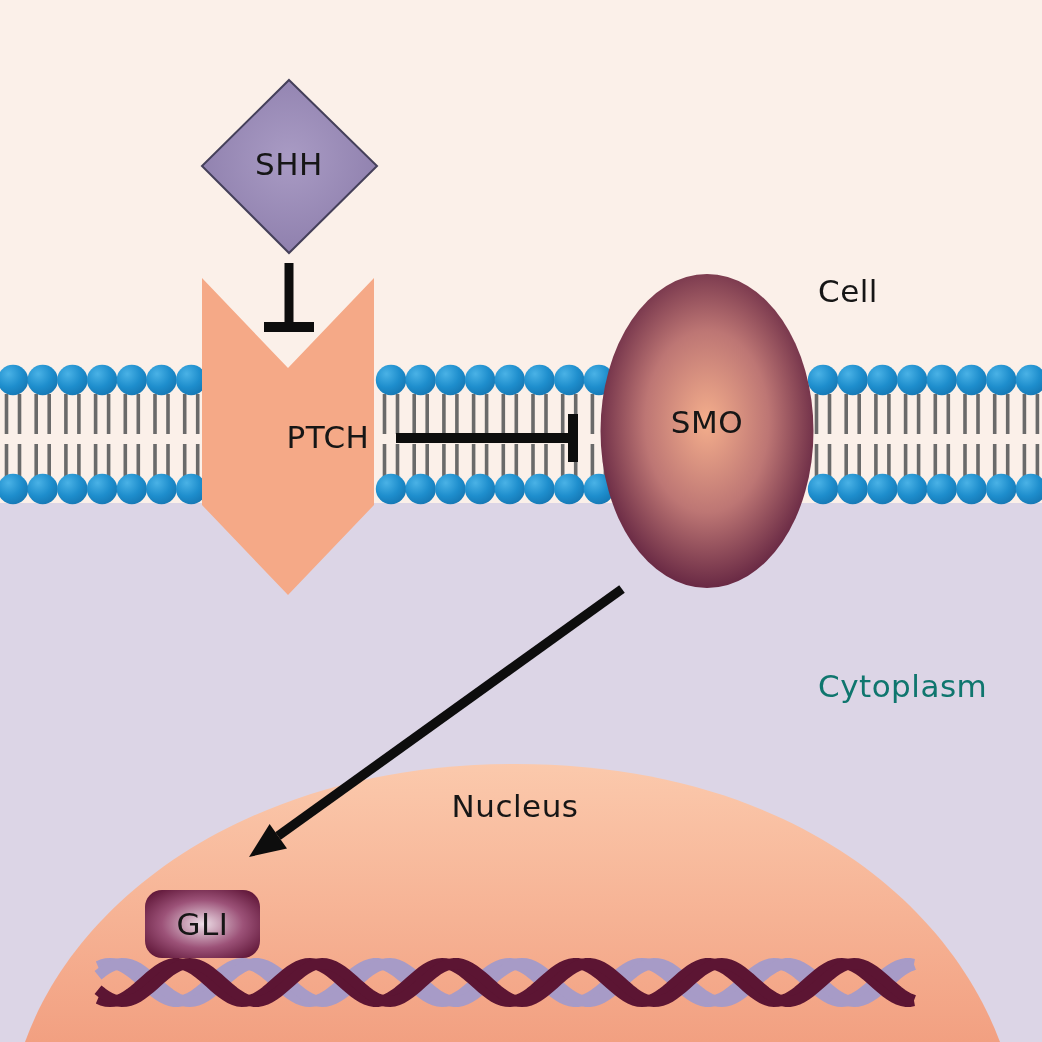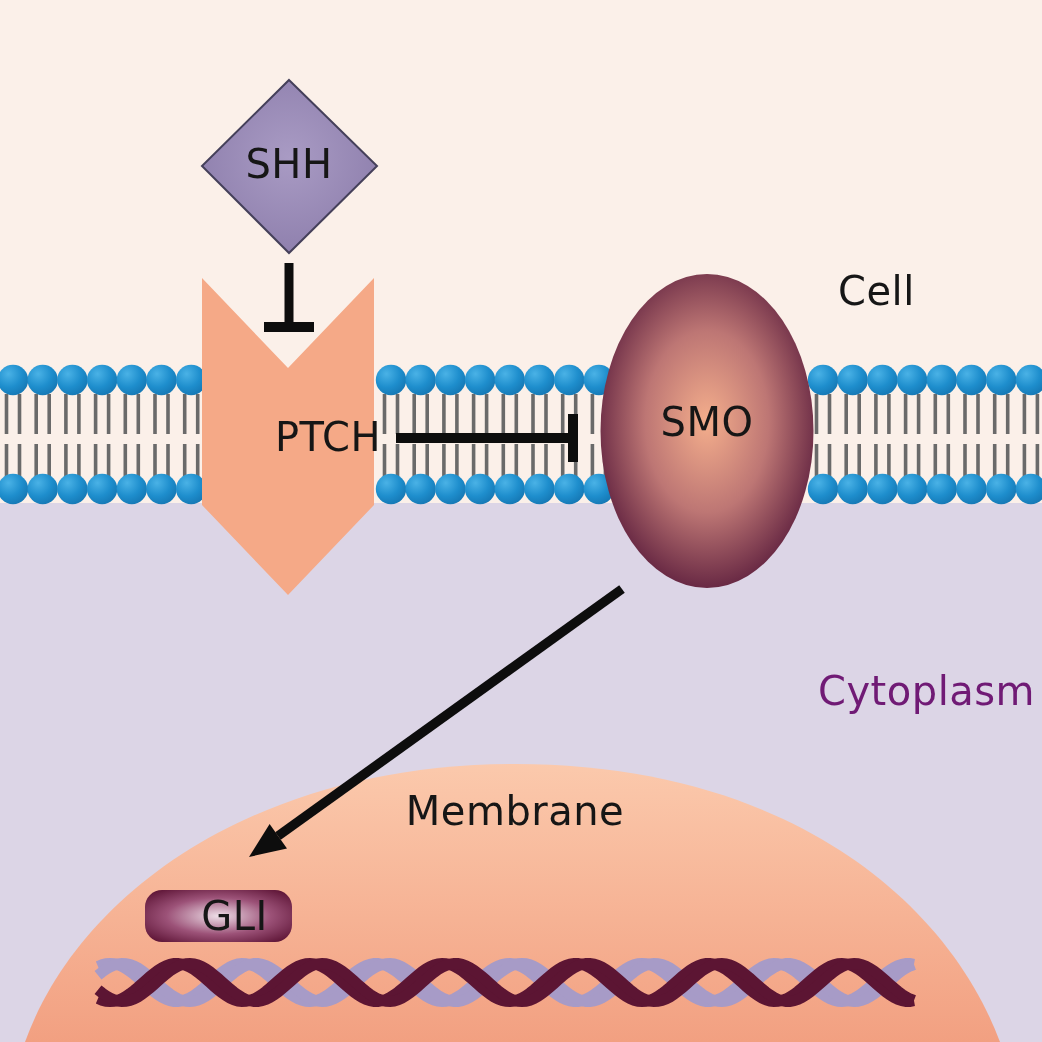--- a/index.html
+++ b/index.html
@@ -1,25 +1,25 @@
 <!DOCTYPE html>
 <html><head>
 <meta charset="utf-8">
 <style>
   html,body{margin:0;padding:0;background:#fff;}
   .stage{position:relative;width:1042px;height:1042px;overflow:hidden;
          font-family:"DejaVu Sans","Liberation Sans",sans-serif;}
   .stage svg{position:absolute;left:0;top:0;z-index:1;}
-  .lbl{position:absolute;z-index:3;font-size:40px;letter-spacing:0.5px;
+  .lbl{position:absolute;z-index:3;font-size:31px;letter-spacing:0.5px;
        white-space:nowrap;color:#161616;}
   .center{transform:translate(-50%,-50%);}
   .centerx{transform:translateX(-50%);}
-  #gli-box{position:absolute;left:145px;top:890px;width:115px;height:52px;
+  #gli-box{position:absolute;left:145px;top:890px;width:115px;height:68px;
            border-radius:17px;z-index:2;display:flex;align-items:center;
-           justify-content:center;padding-left:32px;}
+           justify-content:center;}
   #gli-box .lbl{position:static;}
   #cell-membrane-label{line-height:49px;}
 </style>
 </head>
 <body>
 
 <div class="stage">
 
   <svg width="1042" height="1042" viewBox="0 0 1042 1042">
     <defs>
@@ -219,20 +219,20 @@
   </svg>
 
   <div id="gli-box" style="background: radial-gradient(rgb(238, 223, 232) 0%, rgb(156, 82, 120) 50%, rgb(87, 14, 47) 96%);">
     <div class="lbl" style="color: rgb(22, 22, 22);">GLI</div>
   </div>
 
   <div class="lbl center" style="left: 289px; top: 164px; color: rgb(22, 22, 22);">SHH</div>
   <div class="lbl center" style="left: 288px; top: 437px; color: rgb(22, 22, 22); margin-left: 40px;">PTCH</div>
   <div class="lbl center" style="left: 707px; top: 422px; color: rgb(22, 22, 22);">SMO</div>
 
-  <div class="lbl" id="cell-membrane-label" style="left: 818px; top: 267px; color: rgb(22, 22, 22); margin-left: 20px;">
+  <div class="lbl" id="cell-membrane-label" style="left: 818px; top: 267px; color: rgb(22, 22, 22);">
     <div>Cell</div>
   </div>
 
-  <div class="lbl" style="left: 818px; top: 668px; color: #701a75;">Cytoplasm</div>
-  <div class="lbl centerx" style="left: 515px; top: 788px; color: rgb(22, 22, 22);">Membrane</div>
+  <div class="lbl" style="left: 818px; top: 668px; color: #0f766e;">Cytoplasm</div>
+  <div class="lbl centerx" style="left: 515px; top: 788px; color: rgb(22, 22, 22);">Nucleus</div>
 
 </div>
 
 </body></html>

